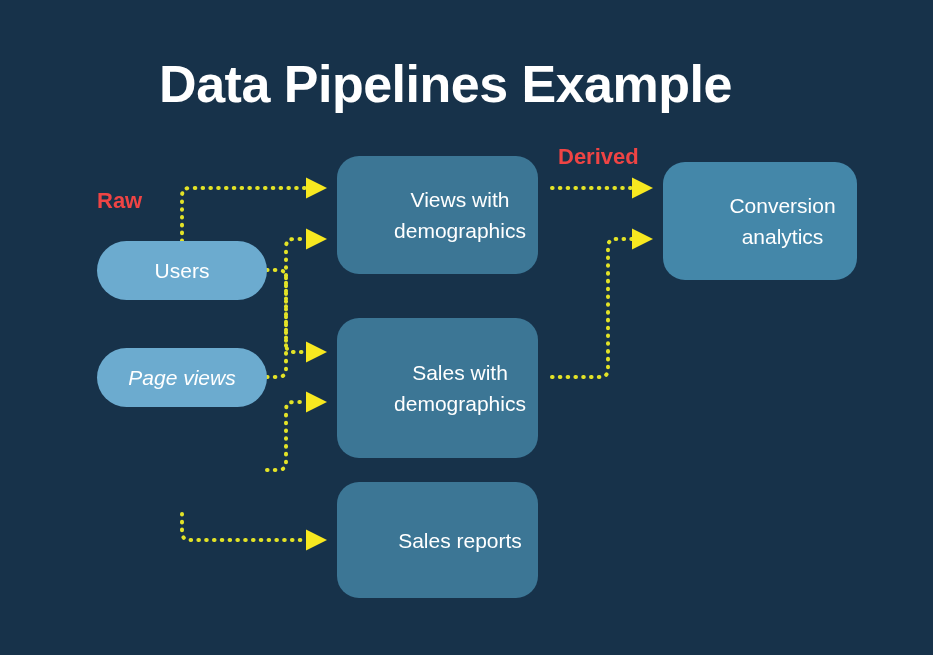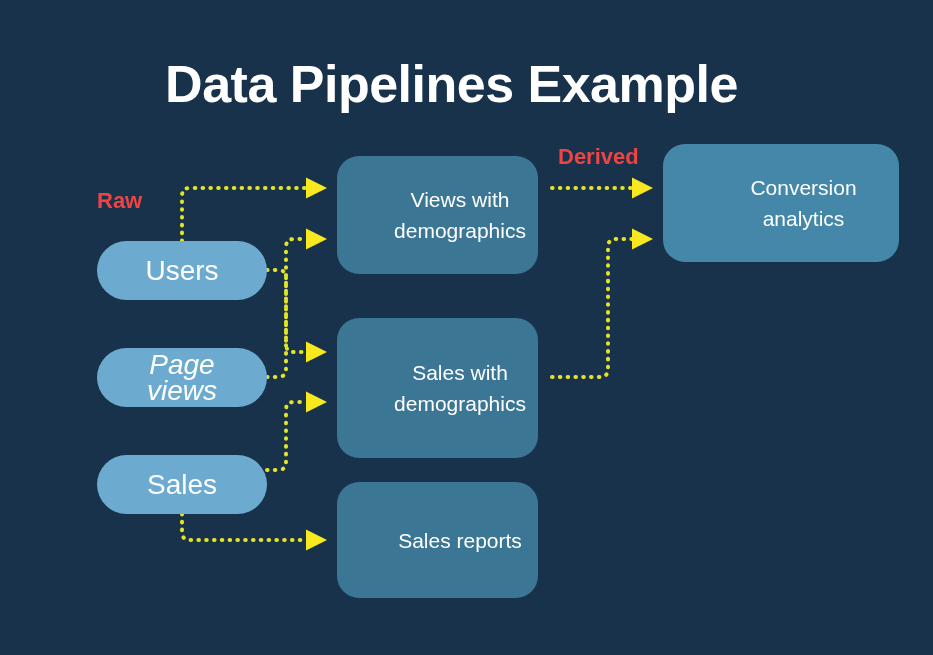--- a/index.html
+++ b/index.html
@@ -28,21 +28,20 @@
     position: absolute;
     left: 0;
     top: 52px;
     width: 891px;
     text-align: center;
     font-size: 52px;
     font-weight: bold;
     color: #ffffff;
     letter-spacing: -0.5px;
     line-height: 64px;
-    margin-left: 6px;
   }
   .group-label {
     position: absolute;
     font-size: 22px;
     font-weight: bold;
     color: #ef4444;
     line-height: 26px;
     white-space: nowrap;
   }
   #label-raw { left: 97px; top: 188px; }
@@ -53,21 +52,21 @@
     display: flex;
     align-items: center;
     justify-content: center;
     box-sizing: border-box;
     color: #ffffff;
     text-align: center;
   }
   .node-pill {
     background: #6cabcf;
     border-radius: 999px;
-    font-size: 28px;
+    font-size: 21px;
     line-height: 26px;
   }
   .node-box {
     background: #3c7695;
     border-radius: 22px;
     font-size: 21px;
     line-height: 31px;
     padding-left: 45px;
   }
   .node-box.light {
@@ -114,36 +113,33 @@
   <div class="group-label" id="label-derived">Derived</div>
 
   <div class="node node-pill" id="node-users" style="left: 97px; top: 241px; width: 170px; height: 59px;">
     <span class="node-label">Users</span>
   </div>
 
   <div class="node node-pill" id="node-page-views" style="left: 97px; top: 348px; width: 170px; height: 59px; font-style: italic;">
     <span class="node-label">Page views</span>
   </div>
 
-  <div class="node node-pill" id="node-sales" style="left: 97px; top: 455px; width: 170px; height: 59px;">
-    <span class="node-label">Sales</span>
-  </div>
 
   <div class="node node-box" id="node-views-demographics" style="left: 337px; top: 156px; width: 201px; height: 118px;">
     <span class="node-label">Views with
 demographics</span>
   </div>
 
   <div class="node node-box" id="node-sales-demographics" style="left: 337px; top: 318px; width: 201px; height: 140px;">
     <span class="node-label">Sales with
 demographics</span>
   </div>
 
   <div class="node node-box" id="node-sales-reports" style="left: 337px; top: 482px; width: 201px; height: 116px;">
     <span class="node-label">Sales reports</span>
   </div>
 
-  <div class="node node-box light" id="node-conversion" style="left: 663px; top: 144px; width: 236px; height: 118px;">
+  <div class="node node-box light" id="node-conversion" style="left: 663px; top: 162px; width: 194px; height: 118px;">
     <span class="node-label">Conversion
 analytics</span>
   </div>
 
 </div>
 
 </body></html>

